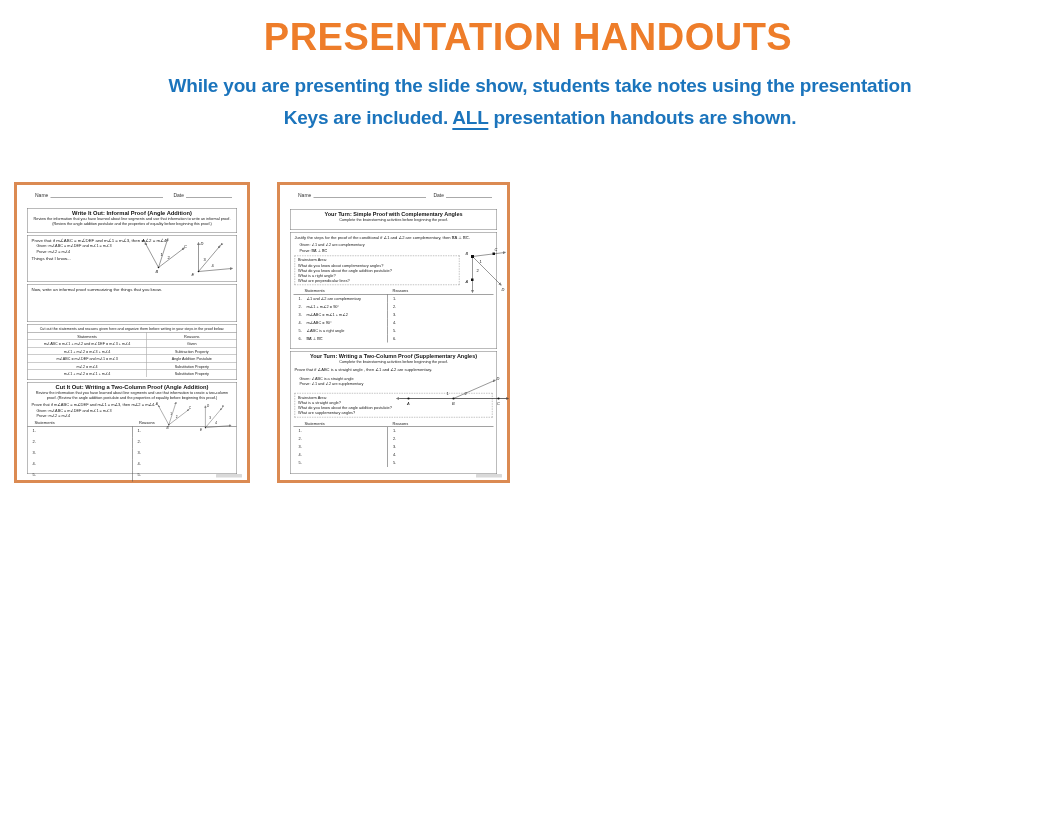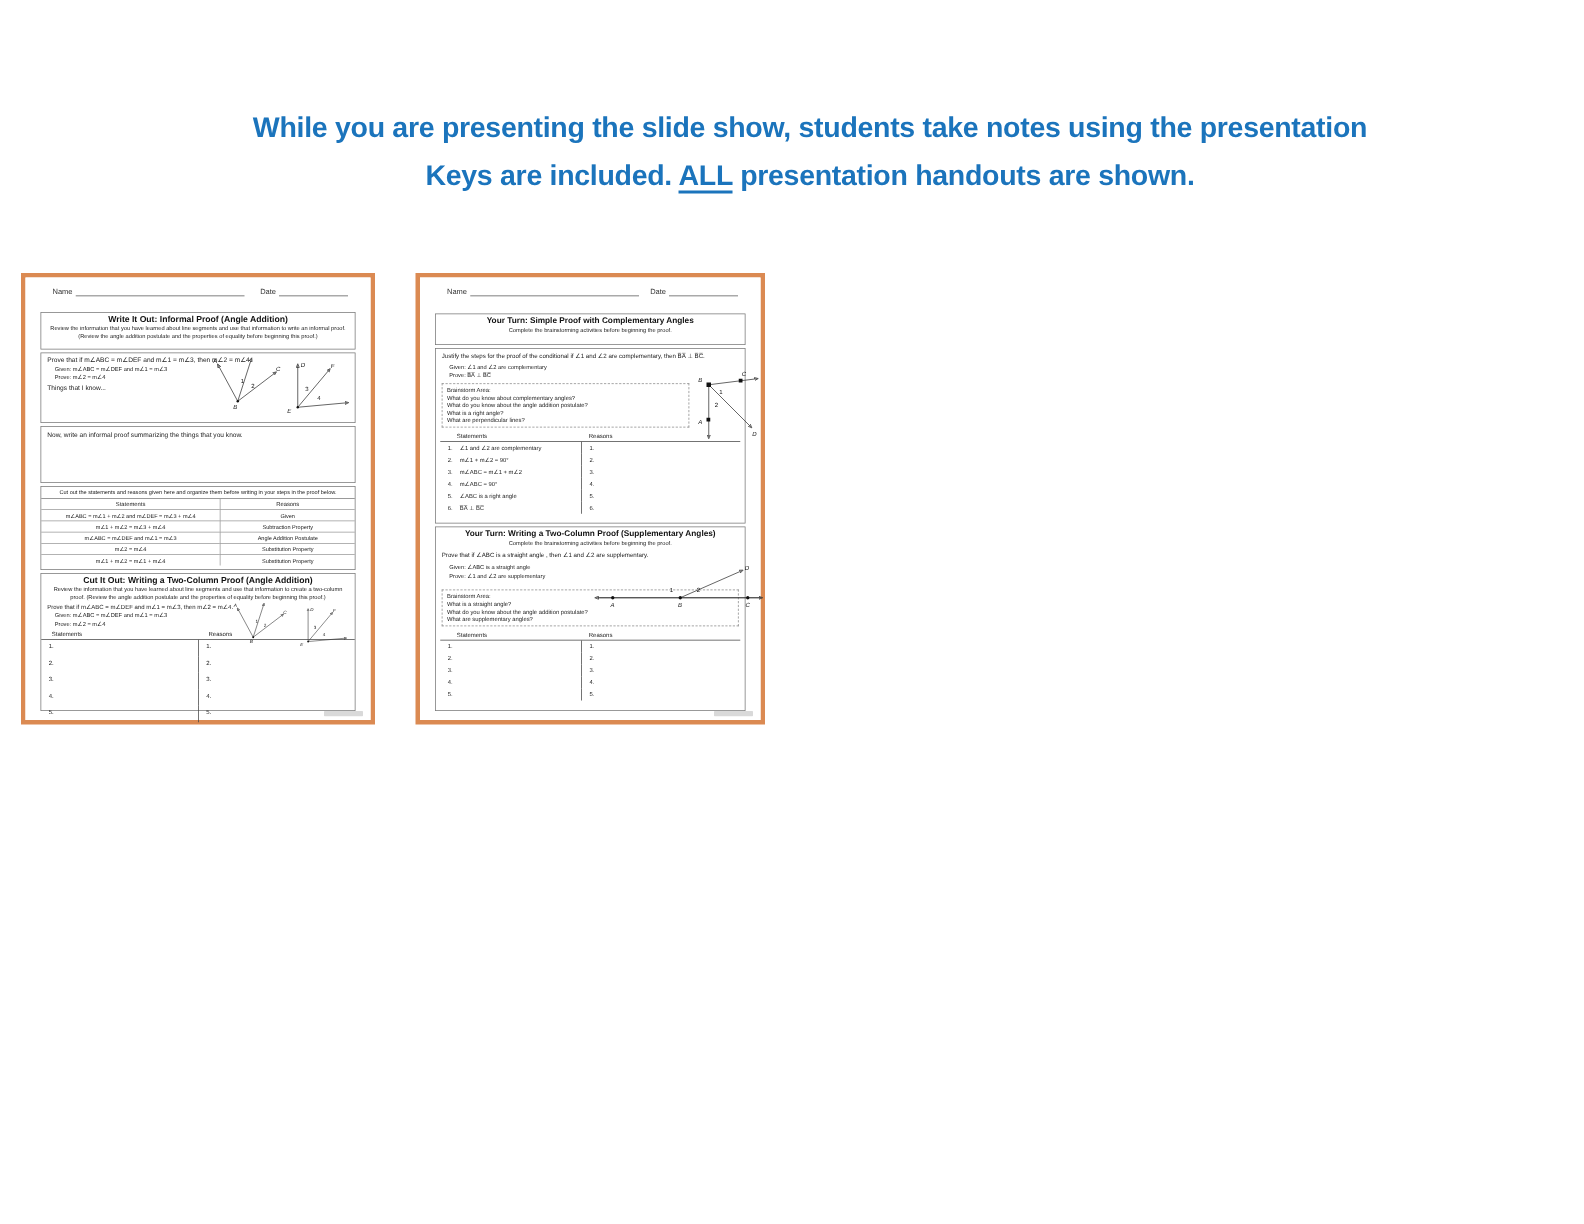--- a/index.html
+++ b/index.html
@@ -77,20 +77,21 @@
   svg text { font-family:"Liberation Sans", sans-serif; font-size:8px; fill:#111; }
   svg .it { font-style:italic; }
   svg line, svg path { stroke:#333; stroke-width:1; fill:none; }
   svg .dotpt { fill:#111; }
 </style>
 </head>
 <body>
 
 <div class="page">
 
+  <div class="main-title">PRESENTATION HANDOUTS</div>
   <div class="intro">
     <div>While you are presenting the slide show, students take notes using the presentation</div>
     <div><span>Keys are included. </span><span class="u">ALL</span><span> presentation handouts are shown.</span></div>
   </div>
 
   <div class="ws" id="ws1">
     <div class="sheet">
 
       <div class="name-row">
         <span>Name</span>

